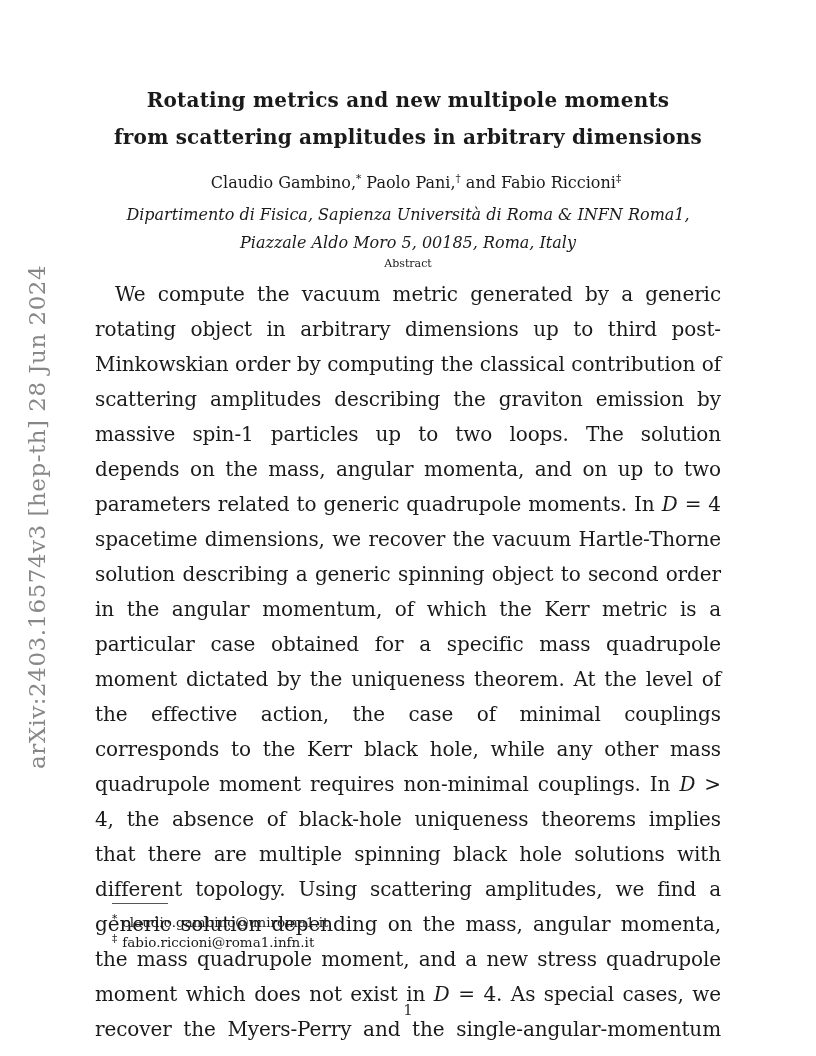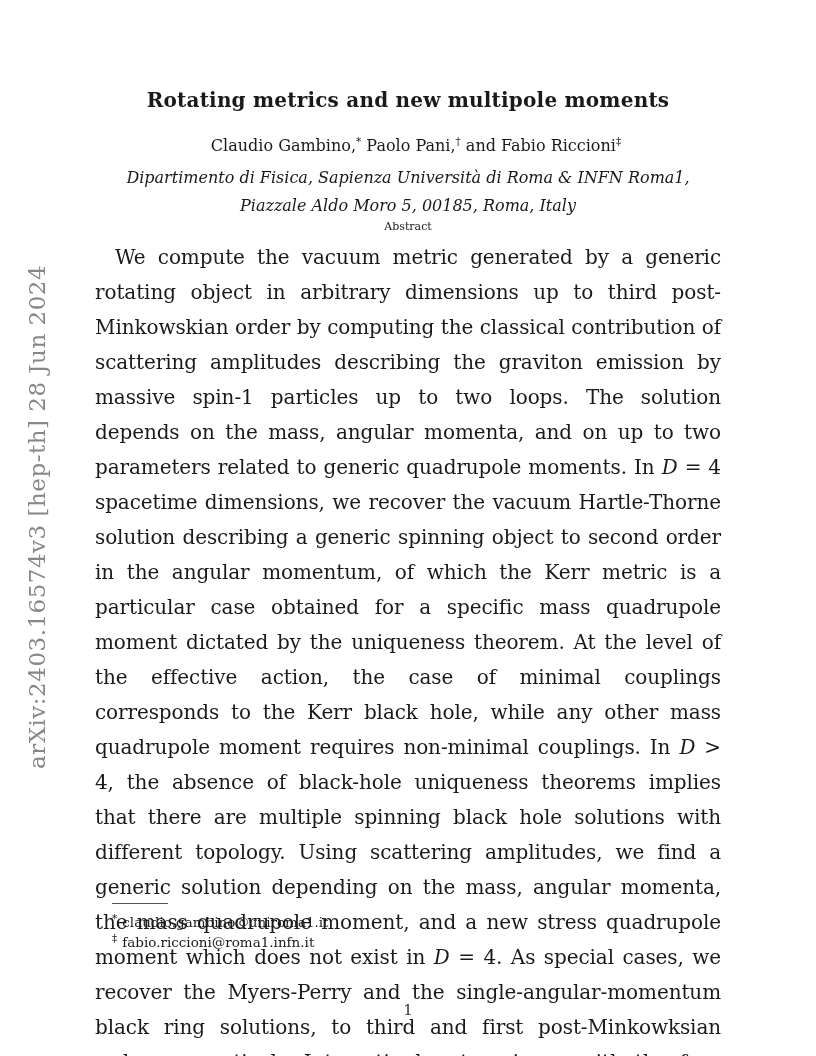--- a/index.html
+++ b/index.html
@@ -92,20 +92,21 @@
 <body>
 
 <div class="page">
 
   <div class="watermark">arXiv:2403.16574v3  [hep-th]  28 Jun 2024</div>
 
   <main class="content">
 
     <h1 class="title">
       <span>Rotating metrics and new multipole moments</span><br>
+      <span>from scattering amplitudes in arbitrary dimensions</span>
     </h1>
 
     <div class="authors">
       <span>Claudio Gambino,</span><sup>*</sup>
       <span>Paolo Pani,</span><sup>†</sup>
       <span>and Fabio Riccioni</span><sup>‡</sup>
     </div>
 
     <div class="affiliation">
       <span>Dipartimento di Fisica, Sapienza Università di Roma &amp; INFN Roma1,</span><br>

